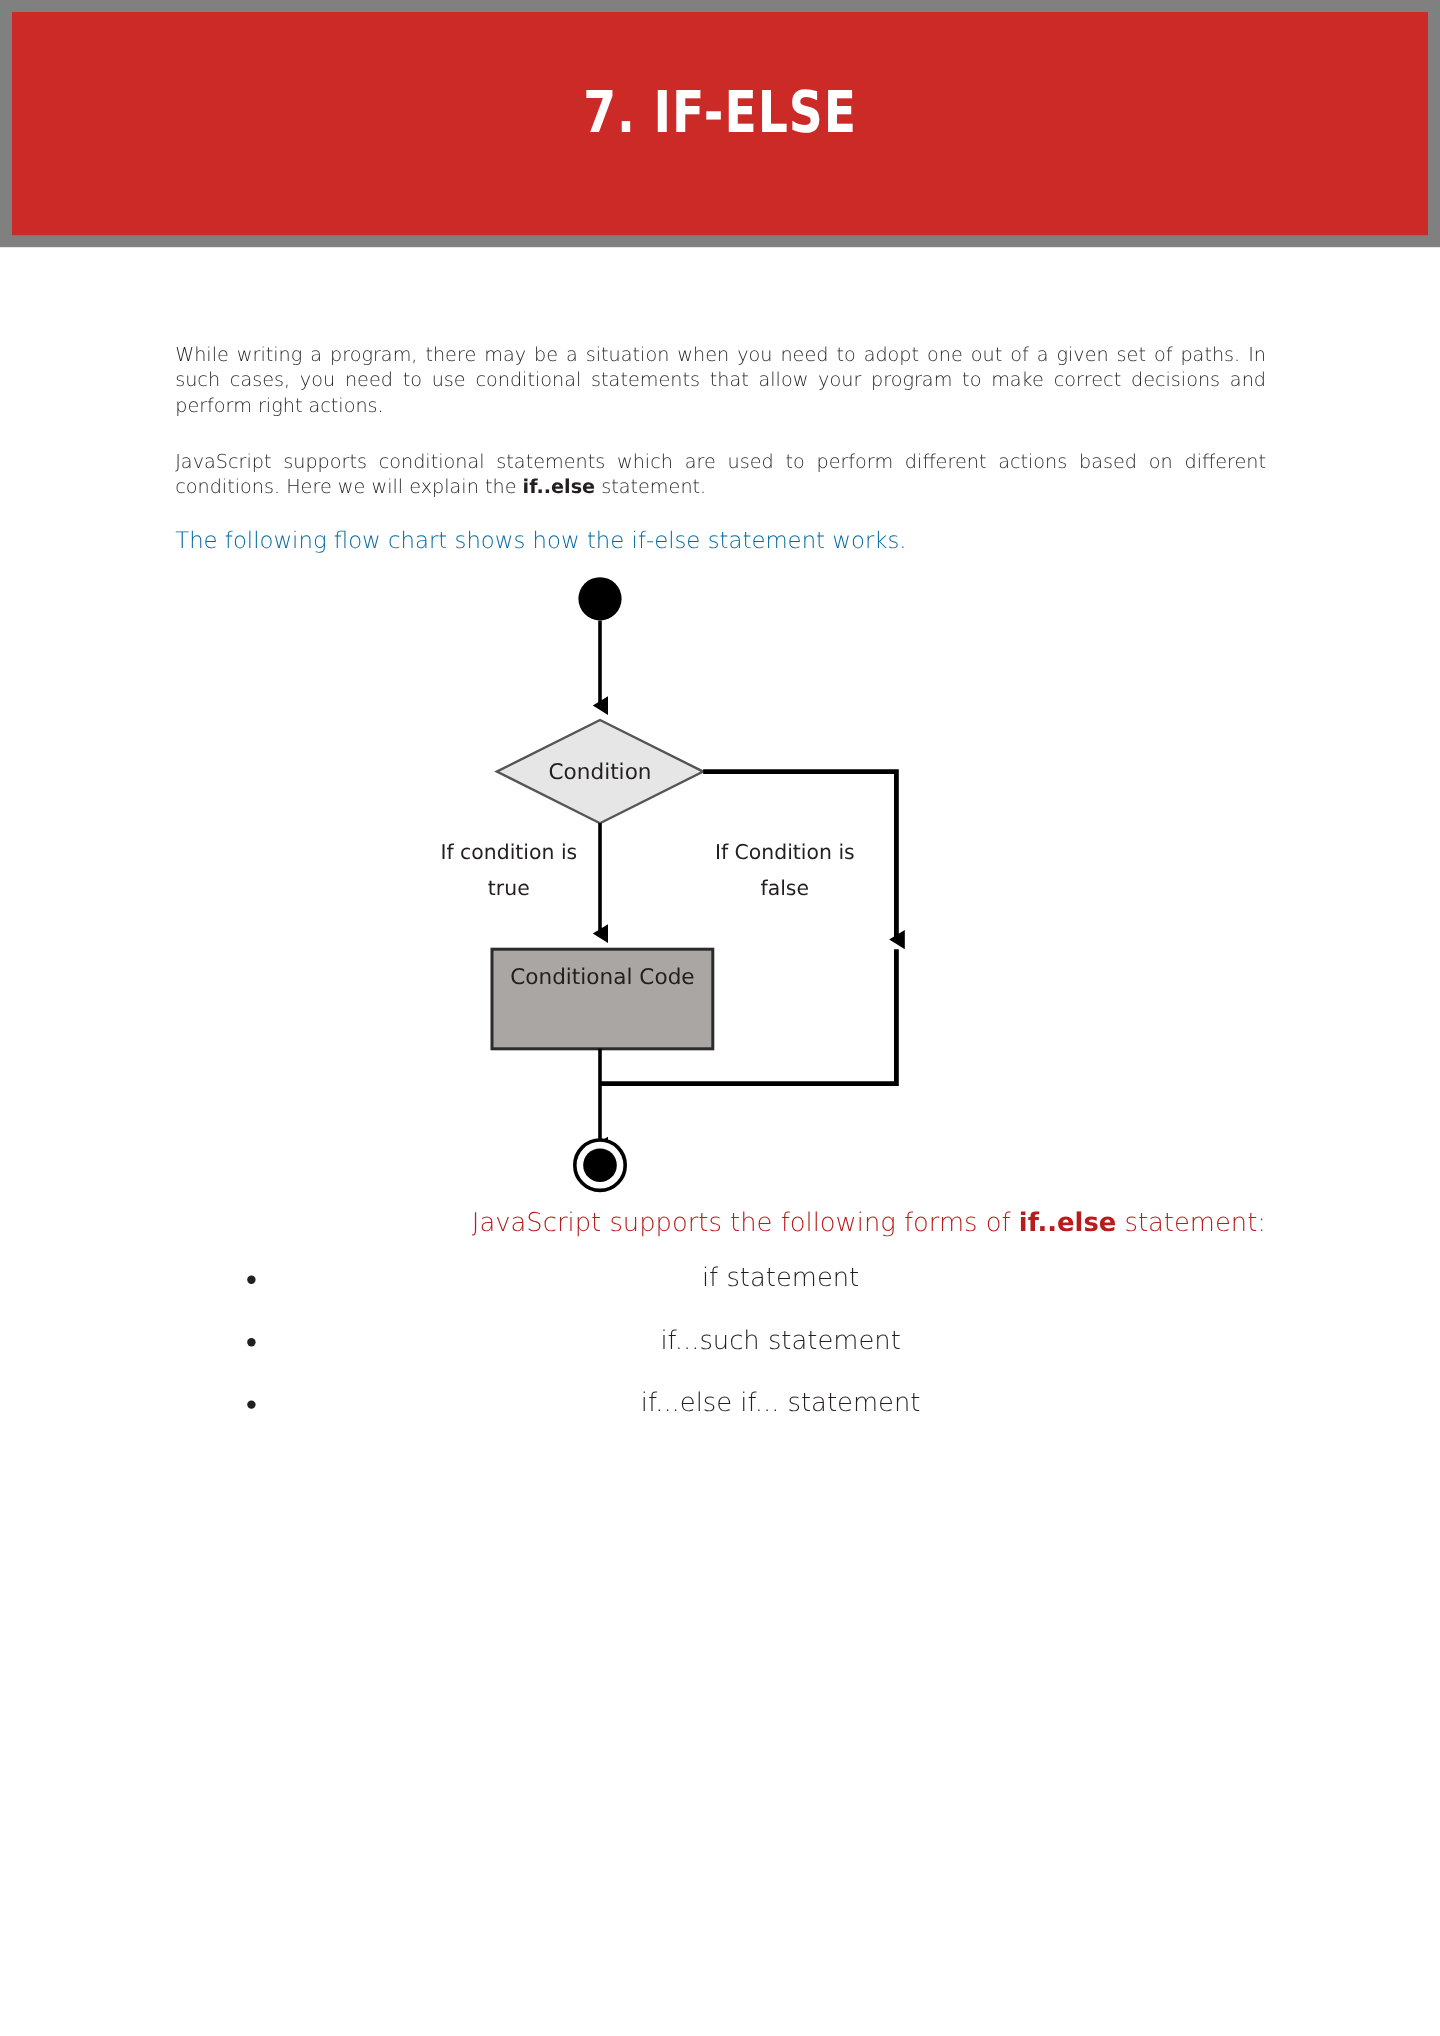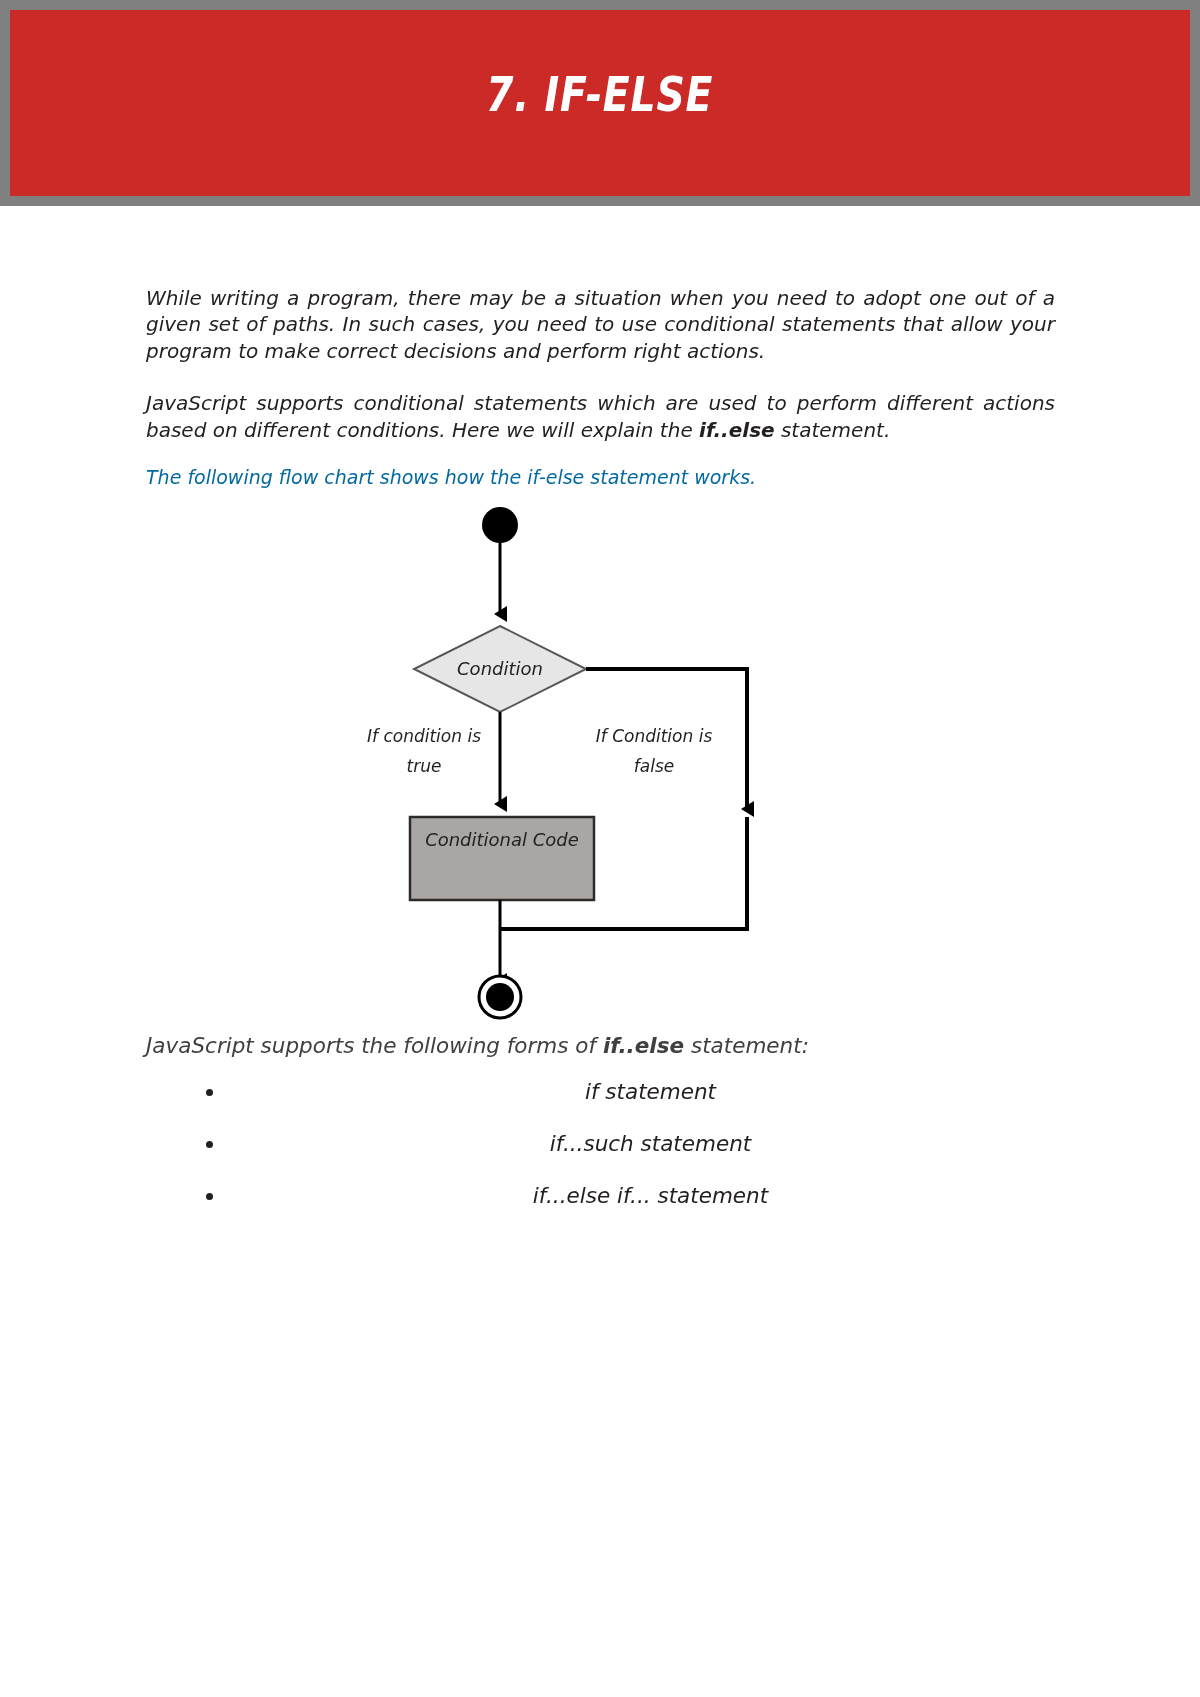--- a/index.html
+++ b/index.html
@@ -11,21 +11,20 @@
   body {
     font-family: "DejaVu Sans", sans-serif;
     color: #231f20;
   }
   .page {
     position: relative;
     width: 1200px;
     height: 1344px;
     background: #ffffff;
     overflow: hidden;
-    font-style: italic;
   }
 
   
   .chapter-banner {
     position: absolute;
     left: 0;
     top: 0;
     width: 1200px;
     height: 206px;
     background: #808080;
@@ -55,21 +54,21 @@
 
   
   .content {
     position: absolute;
     left: 146px;
     top: 285px;
     width: 909px;
   }
   p.body-text {
     margin: 0 0 26px 0;
-    font-size: 20px;
+    font-size: 16px;
     line-height: 1.32;
     text-align: justify;
     color: #231f20;
     font-family: "DejaVu Sans", sans-serif;
     font-weight: 300;
   }
   p.body-text.last-para { margin-bottom: 0; }
   .bold { font-weight: bold; }
 
   
@@ -109,23 +108,24 @@
     margin-top: 14px;
     width: 909px;
     display: block;
   }
 
   
   .forms-line {
     margin-top: 8px;
     font-size: 21.5px;
     line-height: 1.32;
-    color: #404040;
-    font-family: "DejaVu Sans", sans-serif;
-    font-weight: 300;
+    color: #b91c1c;
+    font-family: "DejaVu Sans", sans-serif;
+    font-weight: 300;
+    text-align: right;
   }
   ul.forms-list {
     margin: 18px 0 0 0;
     padding-left: 60px;
     list-style: none;
   }
   ul.forms-list li {
     position: relative;
     font-size: 21.5px;
     line-height: 1.3;

